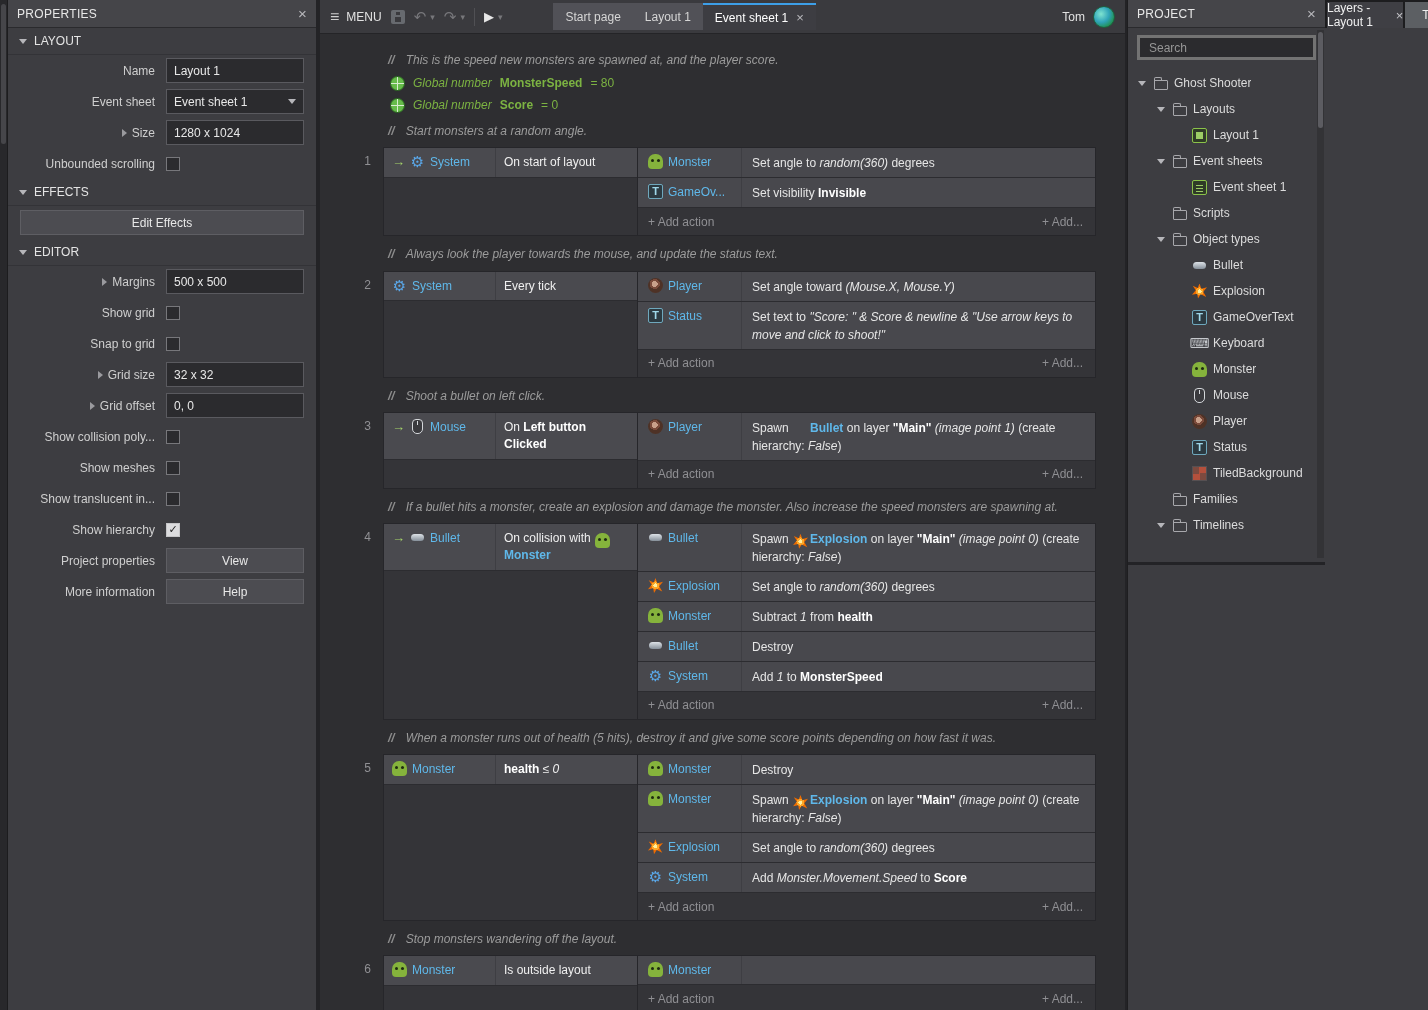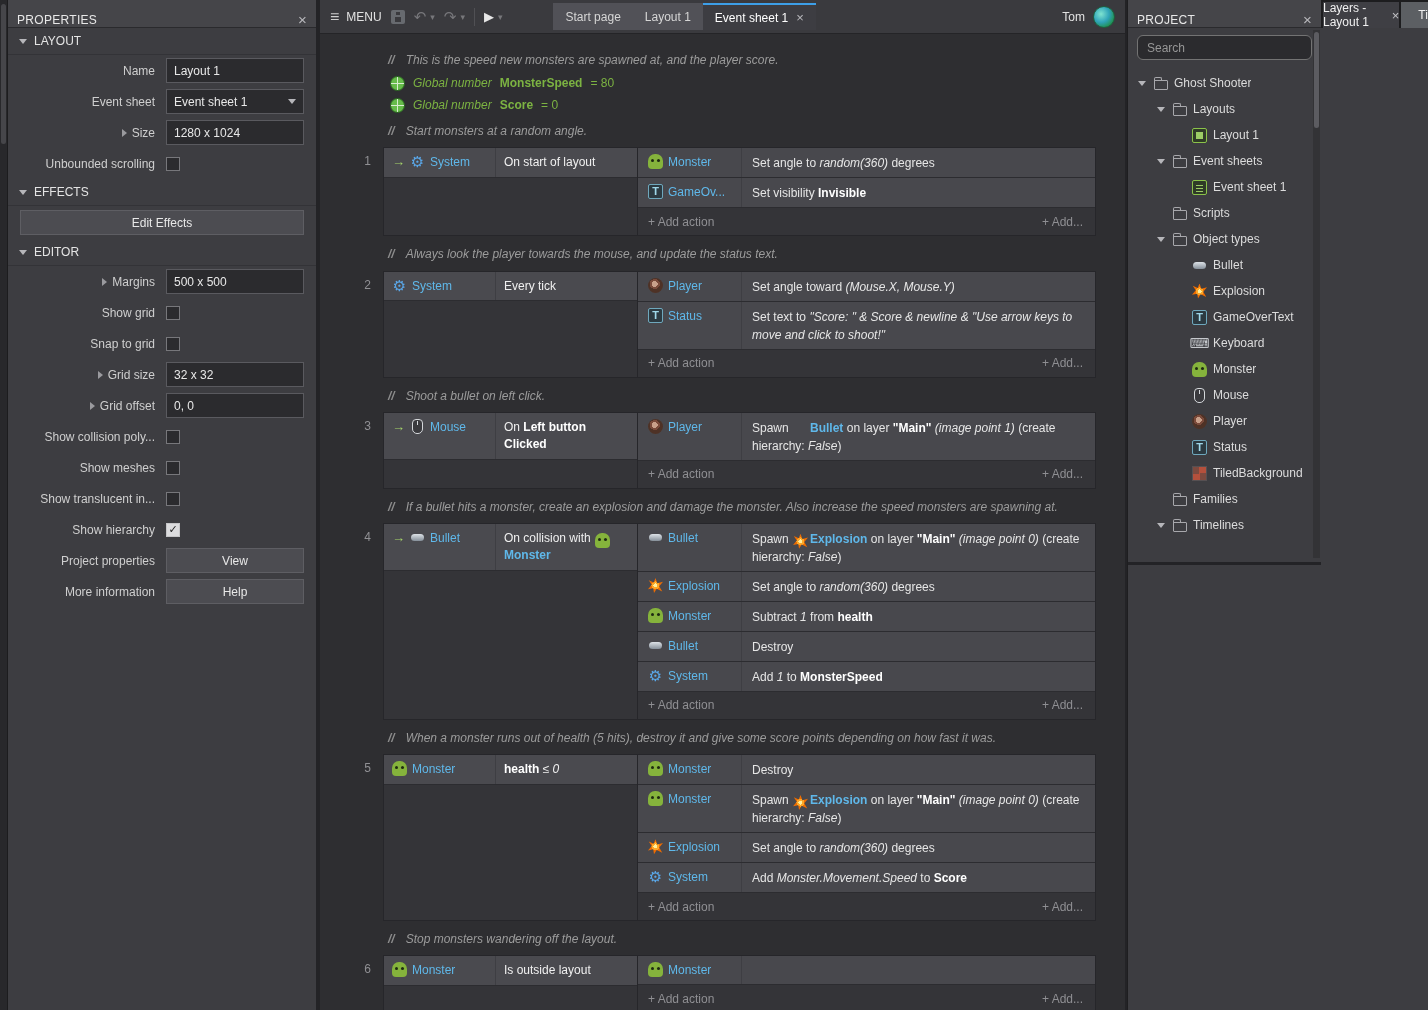--- a/index.html
+++ b/index.html
@@ -1,21 +1,21 @@
 <!DOCTYPE html>
 <html><head>
 <meta charset="utf-8">
 <style>
 *{margin:0;padding:0;box-sizing:border-box}
 html,body{width:1428px;height:1010px;overflow:hidden;background:#232326;
   font-family:"Liberation Sans","DejaVu Sans",sans-serif;font-size:12px;color:#ddd}
 .app{display:flex;width:1428px;height:1010px}
 
 
-.panel-header{height:28px;flex:none;display:flex;align-items:flex-end;padding:0 9px;
+.panel-header{height:28px;flex:none;display:flex;align-items:center;padding:0 9px;
   background:#454549;color:#e8e8e8;border-bottom:1px solid #2a2a2d;letter-spacing:.3px}
 .panel-header .ph-title{flex:1;font-size:12px}
 .close-x{color:#b8b8bc;font-size:15px;line-height:1;cursor:pointer}
 .tri{display:inline-block;width:0;height:0}
 .tri-down{border-left:4px solid transparent;border-right:4px solid transparent;border-top:5px solid #b6b6ba}
 .tri-right{border-top:4px solid transparent;border-bottom:4px solid transparent;border-left:5px solid #9a9a9e}
 .green{color:#9ccc65}
 
 
 .icn{width:15px;height:15px;flex:none;display:inline-flex;align-items:center;justify-content:center;
@@ -123,21 +123,21 @@
 .objname{color:#5fb8ea;white-space:nowrap;overflow:hidden;text-overflow:ellipsis;padding-top:1px}
 .trig{color:#a5d36a;font-weight:bold;font-size:13px;flex:none;line-height:15px}
 .s-i{font-style:italic}
 .s-b{font-weight:bold;color:#fff}
 .s-obj{font-weight:bold;color:#5fb8ea}
 
 
 .right{width:301px;flex:none;display:flex;flex-direction:row;background:#3d3d41;border-left:1px solid #1e1e20}
 .project{height:565px;flex:none;display:flex;flex-direction:column;border-bottom:3px solid #232326;position:relative}
 .search-wrap{padding:7px 9px 6px 9px}
-input.search{width:100%;height:25px;border-radius:6px;background:#2b2b2e;border:1px solid #737373;
+input.search{width:100%;height:25px;border-radius:0;background:#2b2b2e;border:3px solid #737373;
   color:#5eead4;padding:0 9px;font:inherit;outline:none}
 input.search::placeholder{color:#969696}
 .tree{flex:1;overflow:hidden;padding-top:4px}
 .tree-row{height:26px;display:flex;align-items:center;gap:6px;cursor:pointer;padding-right:14px}
 .tree-ex{width:12px;flex:none;display:inline-flex;justify-content:center}
 .tree-label{white-space:nowrap;overflow:hidden;text-overflow:ellipsis;color:#dcdcdc}
 .vscroll{position:absolute;top:30px;right:1px;width:7px;bottom:4px;background:#333336}
 .vthumb{position:absolute;top:2px;left:1px;width:5px;height:96px;background:#5c5c61;border-radius:3px}
 
 .layers{flex:1;display:flex;flex-direction:column;overflow:hidden}

